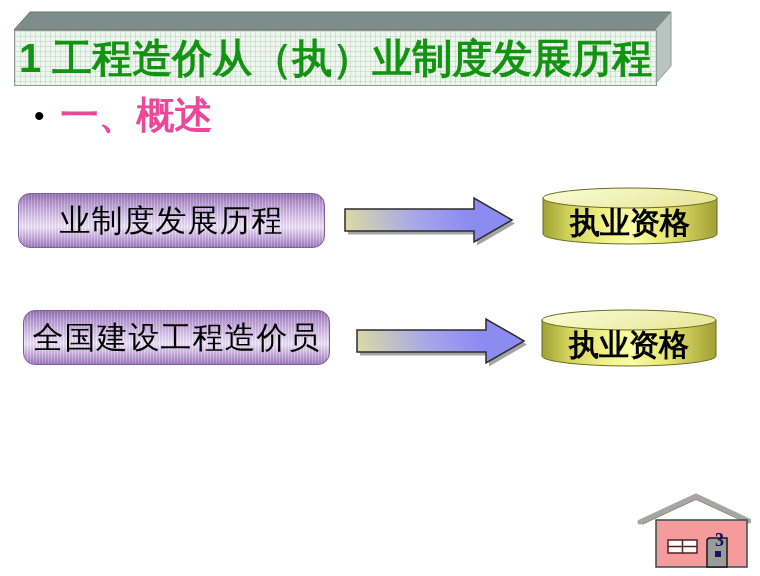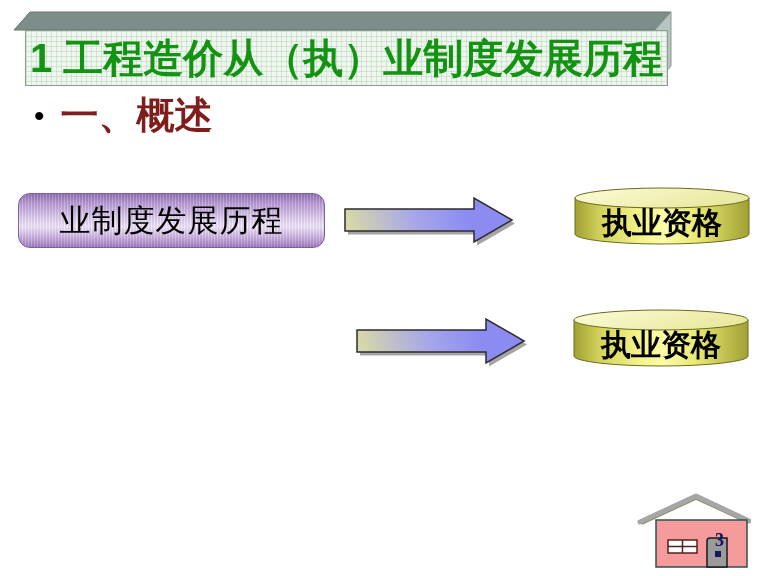--- a/index.html
+++ b/index.html
@@ -4,40 +4,40 @@
 <style>
   html,body{margin:0;padding:0;background:#ffffff;}
   .slide{
     position:relative;width:760px;height:576px;background:#ffffff;overflow:hidden;
     font-family:"Liberation Sans",sans-serif;
   }
   
   .title-banner{position:absolute;left:0;top:0;width:690px;height:95px;}
   .title-3d{position:absolute;left:0;top:0;}
   .title-face{
-    position:absolute;left:25px;top:30px;width:641px;height:54px;
+    position:absolute;left:14px;top:30px;width:641px;height:54px;
     background-color:#eff5ef;
     background-image:
       linear-gradient(rgba(140,185,140,0.28) 1px, transparent 1px),
       linear-gradient(90deg, rgba(140,185,140,0.28) 1px, transparent 1px);
     background-size:5px 5px;
     border:1px solid #8c9c94;
     display:flex;align-items:flex-start;
     overflow:hidden;
   }
   .title-text{
     white-space:nowrap;padding-left:4px;
     font-size:40px;font-weight:bold;color:#129312;
     letter-spacing:0px;line-height:54px;
   }
   
   .bullet-line{position:absolute;left:34px;top:90px;display:flex;align-items:center;gap:16px;}
   .bullet-marker{font-size:30px;line-height:1;color:#000;}
   .bullet-text{
-    font-size:38px;font-weight:bold;color:#7f1d1d;
+    font-size:38px;font-weight:bold;color:#ec4899;
     font-family:"Liberation Serif",serif;white-space:nowrap;
   }
   
   .pill{
     position:absolute;width:307px;height:55px;border-radius:12px;
     border:1px solid #7e5fa0;box-sizing:border-box;
     background-image:
       repeating-linear-gradient(90deg, rgba(255,255,255,0.20) 0 1px, rgba(120,80,160,0.10) 1px 3px),
       linear-gradient(180deg,#8f6fb0 0%,#b79ad0 18%,#ddcdeb 45%,#efe7f7 62%,#cdb5e0 80%,#9a7aba 100%);
     display:flex;align-items:center;justify-content:center;
@@ -46,21 +46,21 @@
   .pill-2{left:23px;top:310px;}
   .pill-text{
     font-size:31px;color:#000;font-family:"Liberation Serif",serif;
     white-space:nowrap;letter-spacing:1px;
   }
   
   .arrow{position:absolute;width:172px;height:50px;}
   .arrow-1{left:344px;top:196px;}
   .arrow-2{left:356px;top:317px;}
   
-  .cylinder{position:absolute;width:152px;height:58px;margin-left:32px;}
+  .cylinder{position:absolute;width:152px;height:58px;}
   .cyl-1{left:542px;top:187px;}
   .cyl-2{left:541px;top:309px;}
   .cyl-svg{position:absolute;left:0;top:0;}
   .cyl-label{
     position:absolute;left:0;top:16px;width:176px;height:40px;
     display:flex;align-items:center;justify-content:center;
     font-size:30px;font-weight:bold;color:#000;white-space:nowrap;
   }
   
   .home{position:absolute;left:636px;top:489px;width:115px;height:80px;cursor:pointer;}
@@ -124,20 +124,23 @@
   </svg>
 
   <div class="cylinder cyl-1">
     <svg class="cyl-svg" width="176" height="58" viewBox="0 0 176 58">
       <path d="M1,11 L1,47 A87,10 0 0,0 175,47 L175,11" fill="url(#cylBody)" stroke="#6b6b22" stroke-width="1"></path>
       <ellipse cx="88" cy="11" rx="87" ry="10" fill="url(#cylTop)" stroke="#6b6b22" stroke-width="1"></ellipse>
     </svg>
     <div class="cyl-label">执业资格</div>
   </div>
 
+  <div class="pill pill-2">
+    <span class="pill-text">全国建设工程造价员</span>
+  </div>
 
   <svg class="arrow arrow-2" viewBox="0 0 172 50">
     <path d="M4,16.5 L133,16.5 L133,5.5 L171,27.5 L133,49.5 L133,38.5 L4,38.5 Z" fill="#9b9b9b" stroke="none" opacity="0.9"></path>
     <path d="M1,13 L130,13 L130,2 L168,24 L130,46 L130,35 L1,35 Z" fill="url(#arrowGrad)" stroke="#2d2d2d" stroke-width="1.5"></path>
   </svg>
 
   <div class="cylinder cyl-2">
     <svg class="cyl-svg" width="176" height="58" viewBox="0 0 176 58">
       <path d="M1,11 L1,47 A87,10 0 0,0 175,47 L175,11" fill="url(#cylBody)" stroke="#6b6b22" stroke-width="1"></path>
       <ellipse cx="88" cy="11" rx="87" ry="10" fill="url(#cylTop)" stroke="#6b6b22" stroke-width="1"></ellipse>

